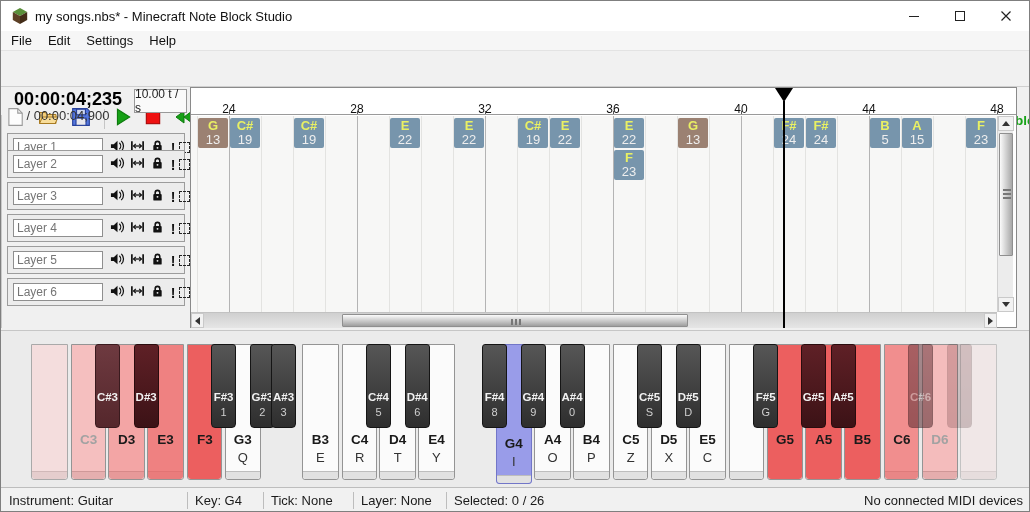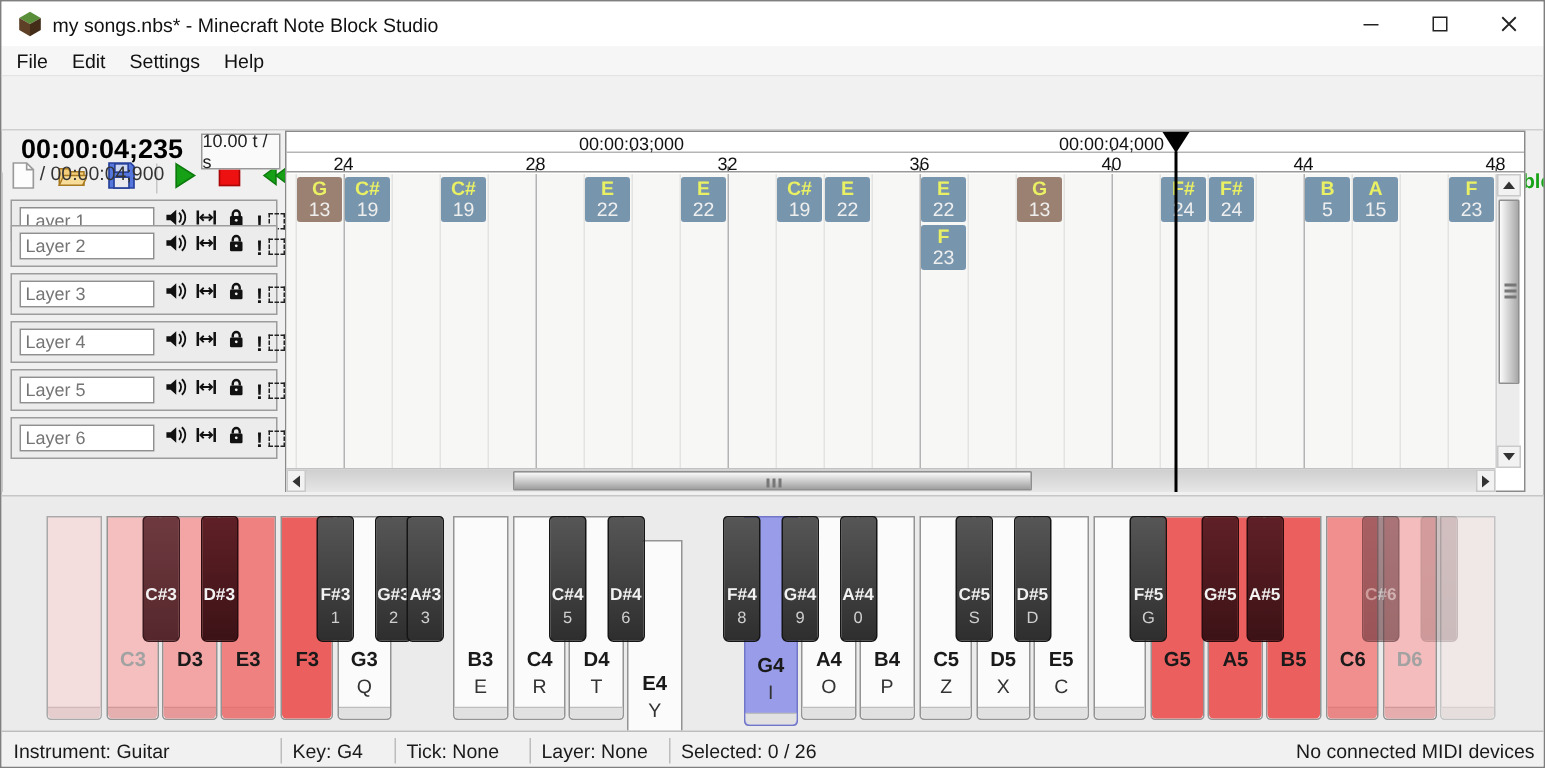--- a/index.html
+++ b/index.html
@@ -499,26 +499,20 @@
         <div class="licon" style="left: 157px;">
           <span class="solo-glyph">!</span>
         </div>
         <div class="licon" style="left: 168px;">
           <div class="selbox"></div>
         </div>
       </div>
     </div>
 
   <div id="editor">
-    <div id="ruler-top">
-        <span class="tlabel" style="left: 230px;">00:00:03;000</span>
-        <div class="tlabel-tick" style="left: 230px;"></div>
-        <span class="tlabel" style="left: 550px;">00:00:04;000</span>
-        <div class="tlabel-tick" style="left: 550px;"></div>
-      </div>
     <div id="ruler-nums">
         <span class="rnum" style="left: 38px;">24</span>
         <div class="rnum-tick" style="left: 38px;"></div>
         <span class="rnum" style="left: 166px;">28</span>
         <div class="rnum-tick" style="left: 166px;"></div>
         <span class="rnum" style="left: 294px;">32</span>
         <div class="rnum-tick" style="left: 294px;"></div>
         <span class="rnum" style="left: 422px;">36</span>
         <div class="rnum-tick" style="left: 422px;"></div>
         <span class="rnum" style="left: 550px;">40</span>
@@ -683,21 +677,21 @@
       <div class="wkey" style="left: 341.26px; width: 35px;">
         <div class="wstrip"></div>
         <span class="wnote">C4</span>
         <span class="wletter">R</span>
       </div>
       <div class="wkey" style="left: 378.48px; width: 36.5px;">
         <div class="wstrip"></div>
         <span class="wnote">D4</span>
         <span class="wletter">T</span>
       </div>
-      <div class="wkey" style="left: 417.2px; width: 36.5px; margin-top: 16px;">
+      <div class="wkey" style="left: 417.2px; width: 36.5px;">
         <div class="wstrip"></div>
         <span class="wnote">E4</span>
         <span class="wletter">Y</span>
       </div>
       <div class="wkey blue" style="left: 494.64px; width: 36.5px;">
         <div class="wstrip"></div>
         <span class="wnote">G4</span>
         <span class="wletter">I</span>
       </div>
       <div class="wkey" style="left: 533.36px; width: 36.5px;">

